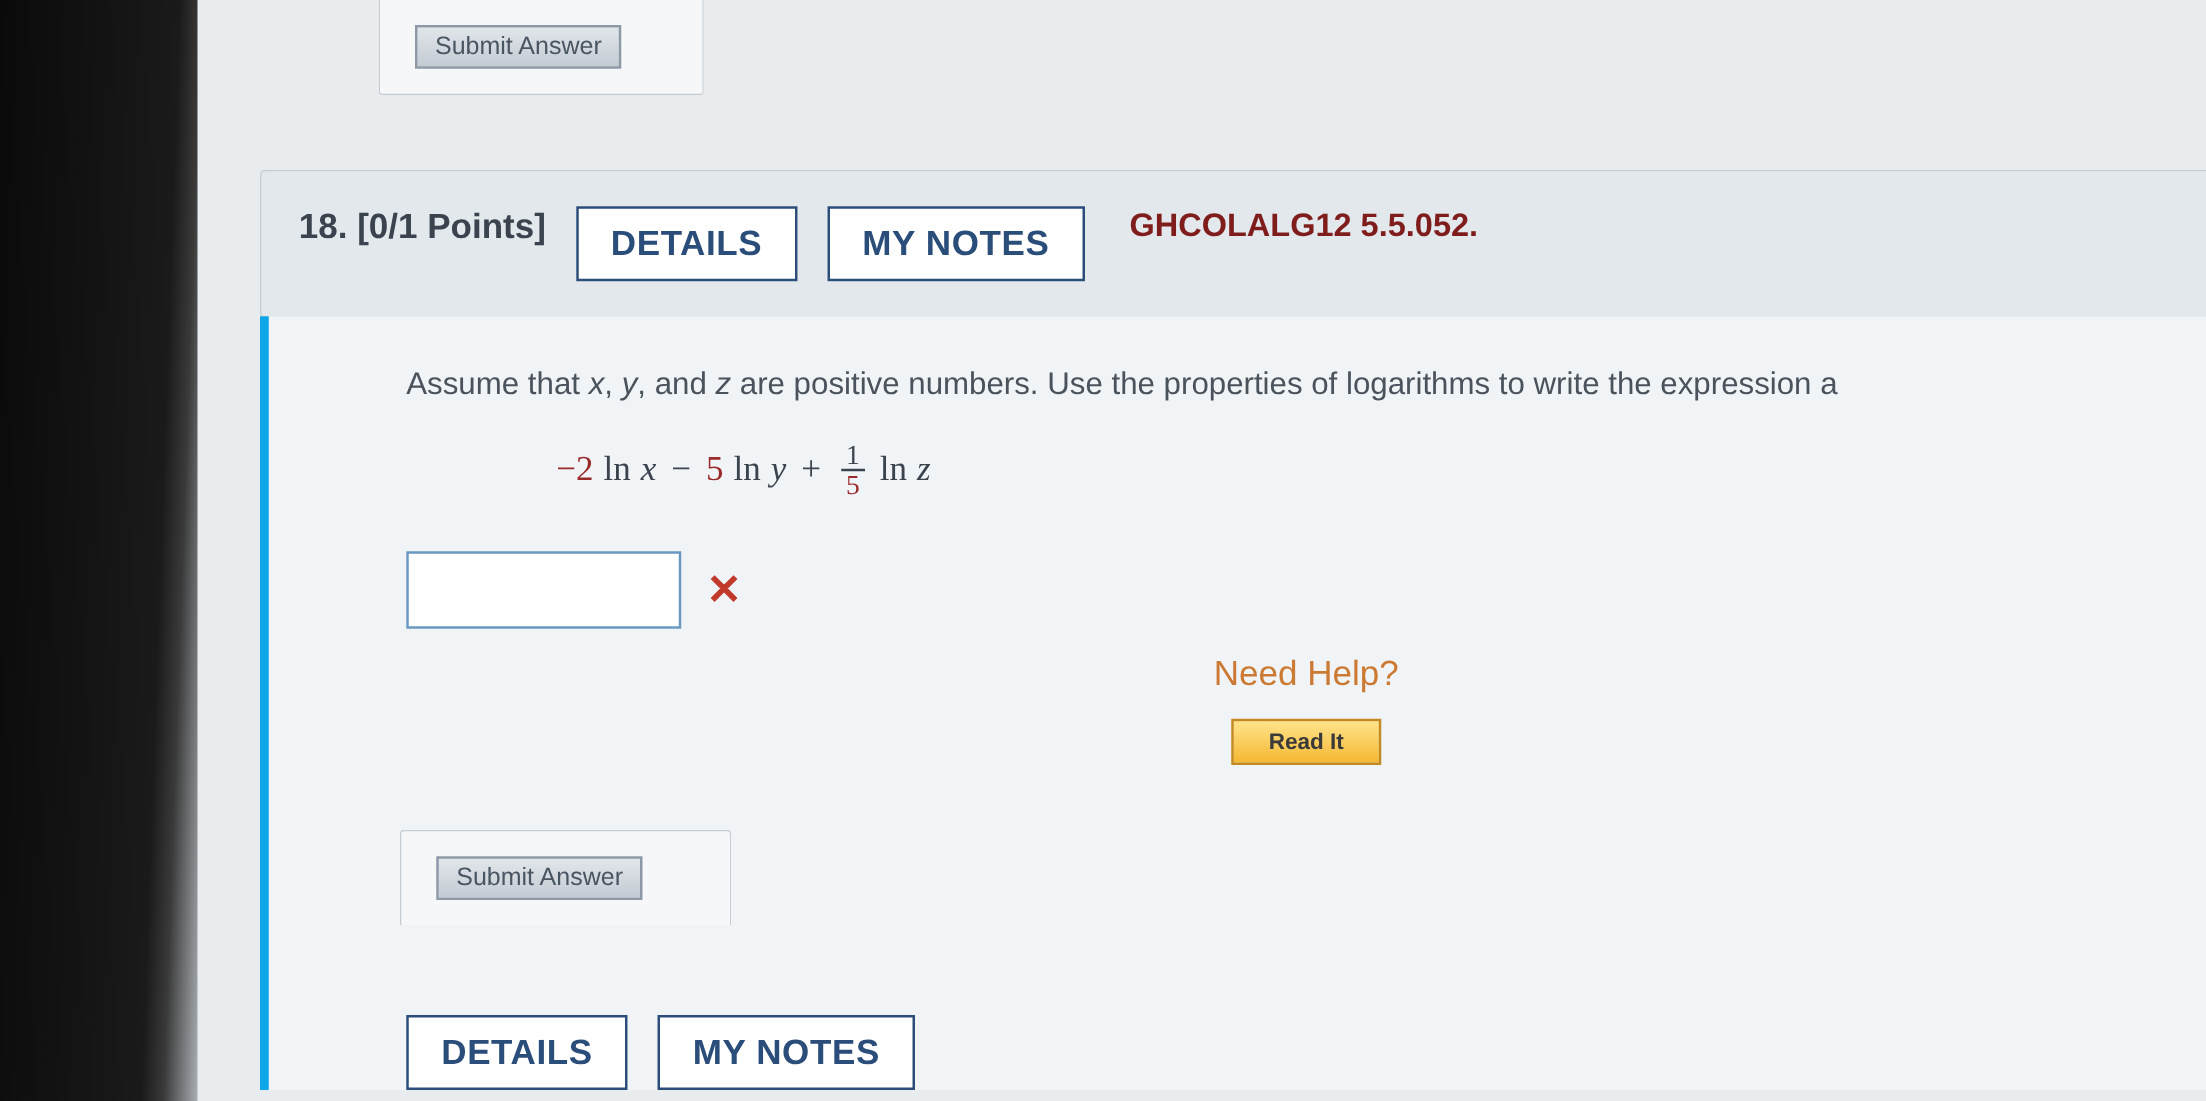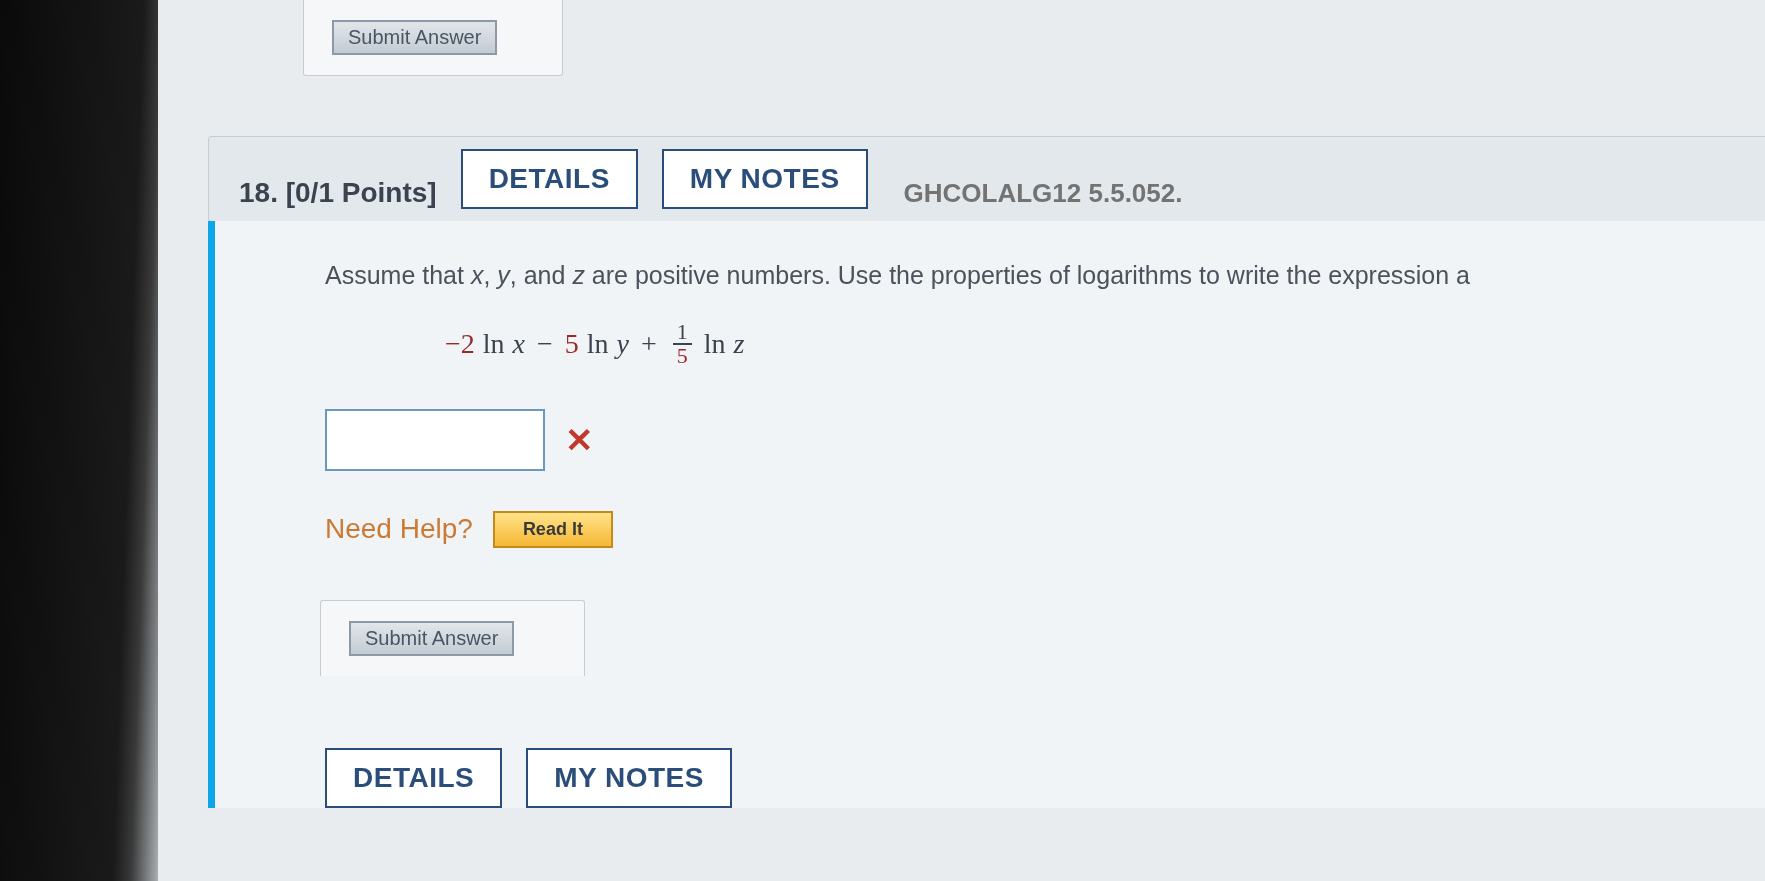--- a/index.html
+++ b/index.html
@@ -34,24 +34,24 @@
       background: linear-gradient(#e1e6ea, #c3cbd3);
       border: 2px solid #8d99a6;
       color: #4a5562;
       font-size: 20px;
       font-weight: 500;
       padding: 4px 14px;
       cursor: pointer;
     }
     .question-header {
       display: flex;
-      align-items: flex-end;
+      align-items: flex-start;
       gap: 24px;
       margin-top: 60px;
-      padding: 12px 30px;
+      padding: 28px 30px;
       background: #e3e8ec;
       border: 1px solid #c5ccd3;
       border-right: none;
       border-radius: 4px 0 0 4px;
       width: calc(100% - 0px);
     }
     .qnum {
       font-weight: 700;
       color: #3a434e;
       font-size: 28px;
@@ -61,21 +61,21 @@
       border: 2px solid #2a4d7a;
       color: #2a4d7a;
       font-size: 28px;
       font-weight: 600;
       padding: 12px 26px;
       cursor: pointer;
       letter-spacing: 0.5px;
     }
     .qref {
       font-weight: 700;
-      color: #737373;
+      color: #7f1d1d;
       font-size: 26px;
       margin-left: 12px;
     }
     .question-body {
       background: #f1f4f6;
       border-left: 7px solid #0ea5e9;
       padding: 36px 0 0 110px;
       margin-top: -1px;
     }
     .instruction {
@@ -123,21 +123,22 @@
     .wrong-icon {
       color: #c0392b;
       font-size: 34px;
       font-weight: 900;
       line-height: 1;
     }
     .help-row {
       display: flex;
       align-items: center;
       gap: 20px;
-      margin-top: 40px;
+      margin-top: 20px;
+      flex-direction: column;
     }
     .need-help {
       color: #cc7a33;
       font-size: 28px;
       font-weight: 500;
     }
     .read-it {
       background: linear-gradient(#ffe38a, #f5b833);
       border: 2px solid #c48a1f;
       color: #3a3a3a;

